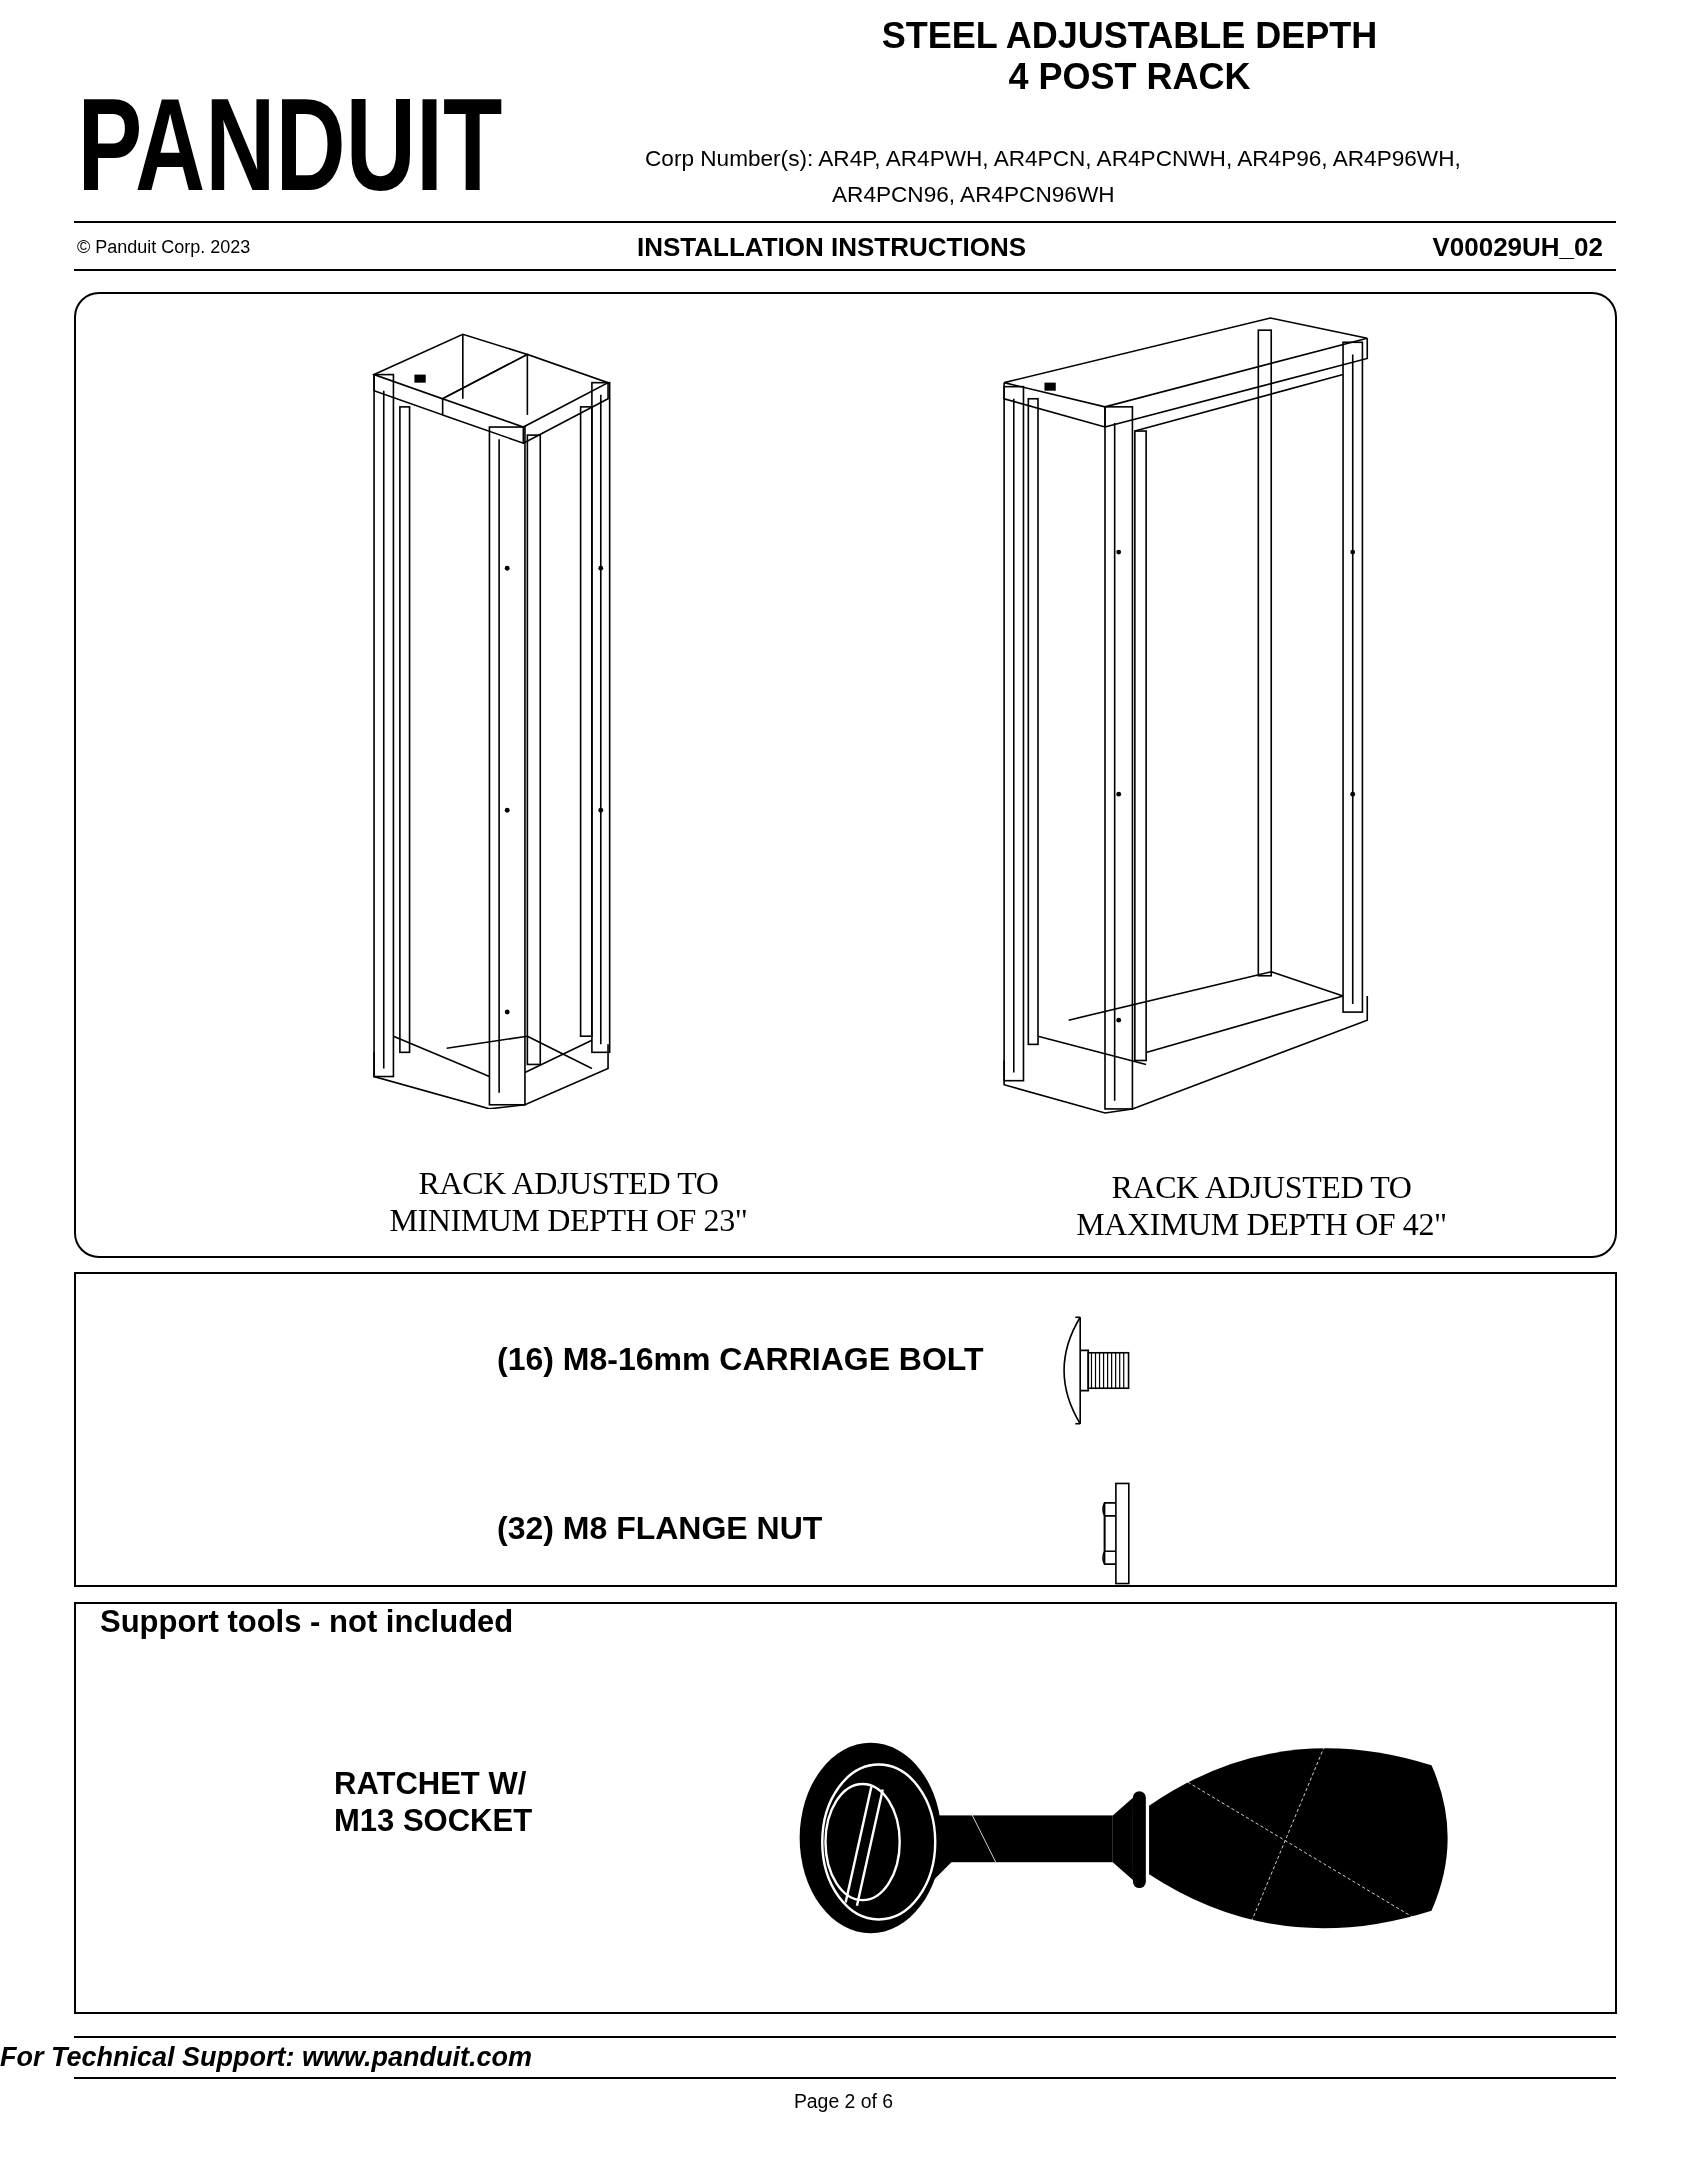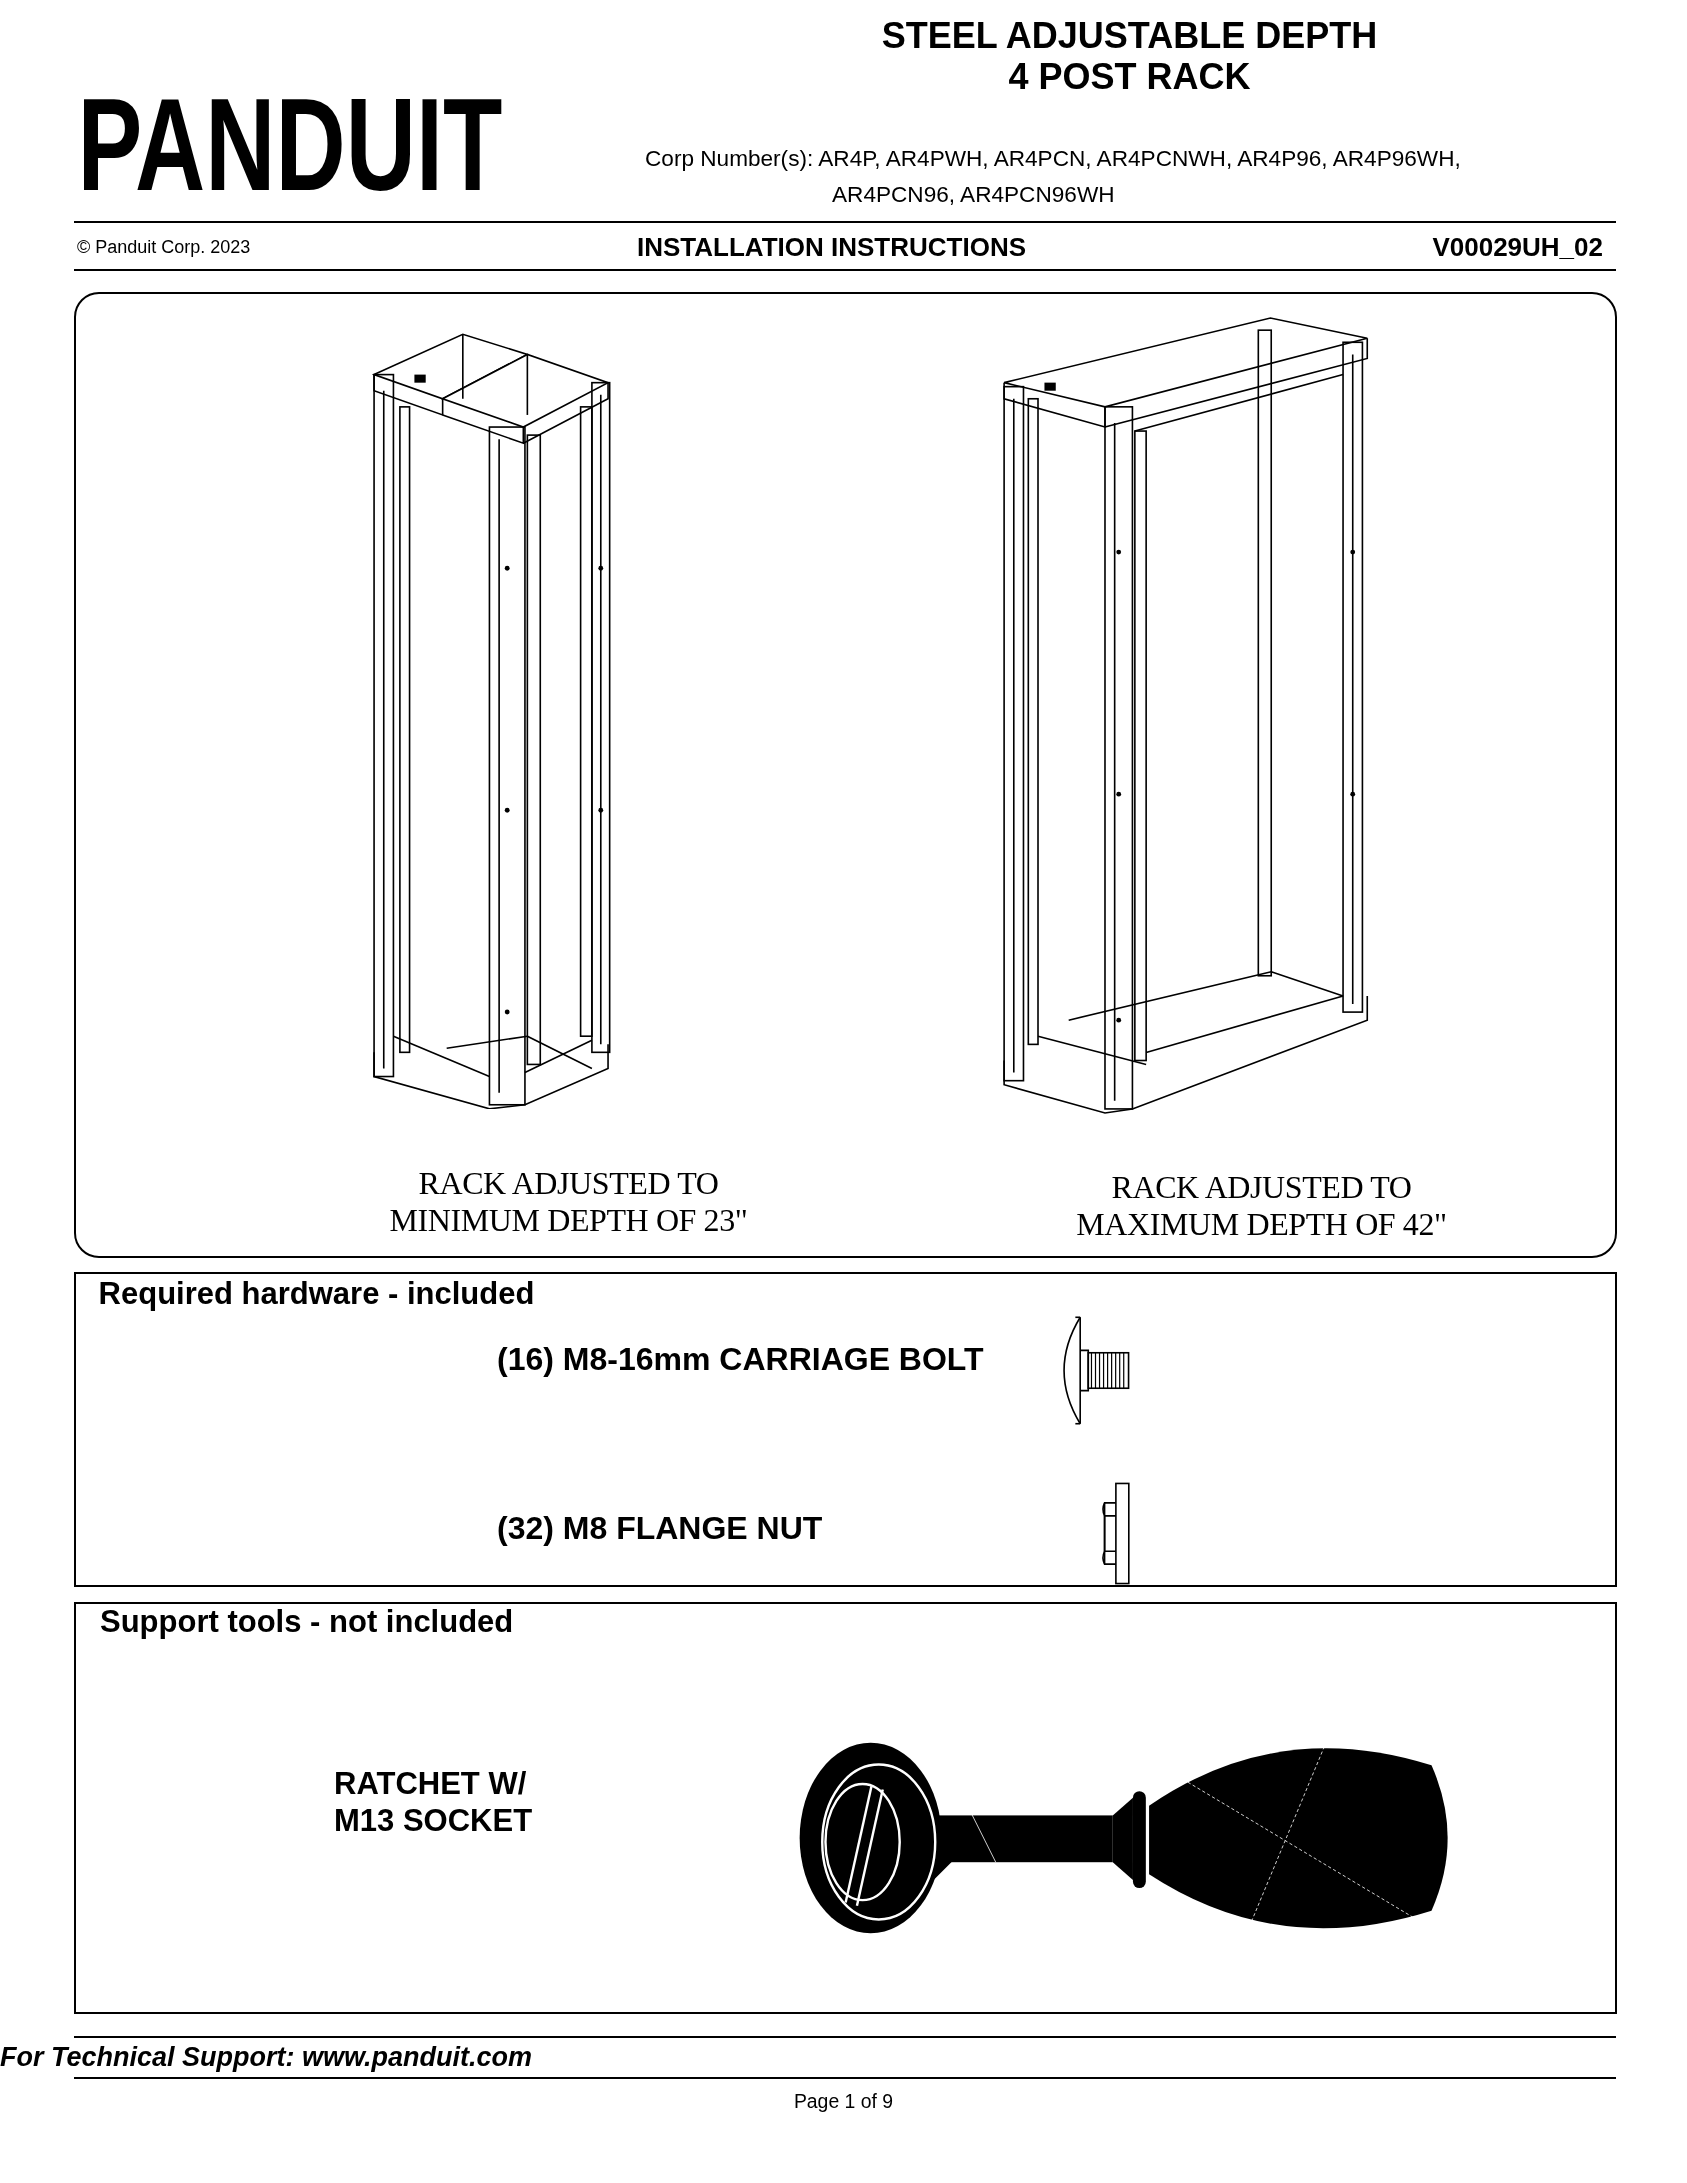--- a/index.html
+++ b/index.html
@@ -128,21 +128,20 @@
     <div>RACK ADJUSTED TO</div>
     <div>MINIMUM DEPTH OF 23"</div>
   </div>
   <div class="abs caption" style="left:879px; top:875px; width:613px;">
     <div>RACK ADJUSTED TO</div>
     <div>MAXIMUM DEPTH OF 42"</div>
   </div>
 </div>
 
 <div class="abs box" style="top:1272px; height:311px;">
-  <div class="abs section-title" style="left:22.6px; top:1.6px;">Required hardware - included</div>
 
   <div class="abs hw-label" style="left:421px; top:67px;">(16) M8-16mm CARRIAGE BOLT</div>
   <svg class="abs" style="left:980px; top:40px;" width="129" height="113" viewBox="0 0 160 140">
     <g fill="none" stroke="#000" stroke-width="2">
       <path d="M 30 4 Q -10 70 30 136"></path>
       <line x1="24" y1="4" x2="30" y2="4"></line>
       <line x1="24" y1="136" x2="30" y2="136"></line>
       <line x1="30" y1="4" x2="30" y2="136"></line>
       <polyline points="30,45 40,45 40,95 30,95"></polyline>
       <rect x="40" y="48" width="50" height="44"></rect>
@@ -199,14 +198,14 @@
 
     <line x1="470" y1="50" x2="770" y2="230" stroke="#fff" stroke-width="1" stroke-dasharray="4 3"></line>
     <line x1="660" y1="10" x2="560" y2="250" stroke="#fff" stroke-width="1" stroke-dasharray="4 3"></line>
     <line x1="220" y1="100" x2="250" y2="160" stroke="#fff" stroke-width="1"></line>
   </svg>
 </div>
 
 <div class="abs rule" style="top:2036px; height:1.6px;"></div>
 <div class="abs support" style="top:2042px;">For Technical Support: www.panduit.com</div>
 <div class="abs rule" style="top:2077px; height:2.4px;"></div>
-<div class="abs page" style="top:2090px;">Page 1 of 9</div>
+<div class="abs page" style="top:2090px;">Page 2 of 6</div>
 
 
 </body></html>

